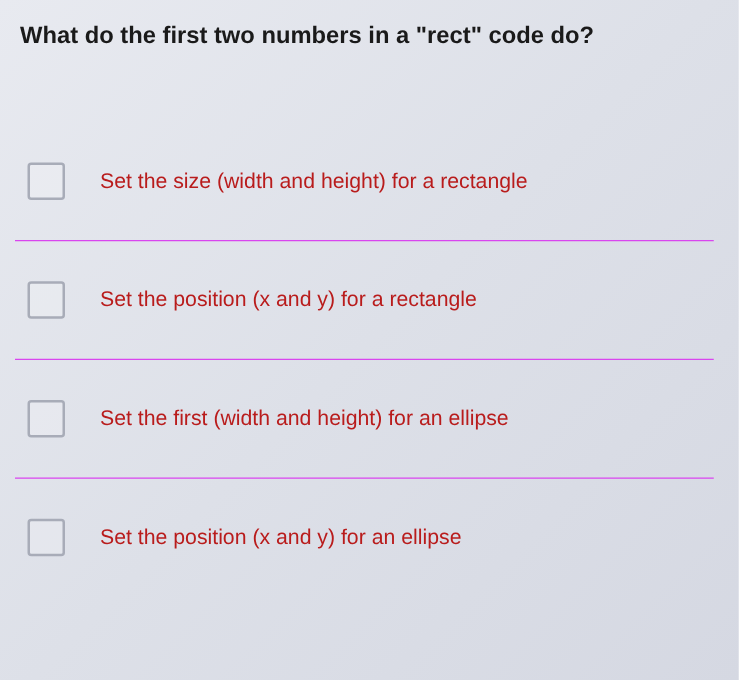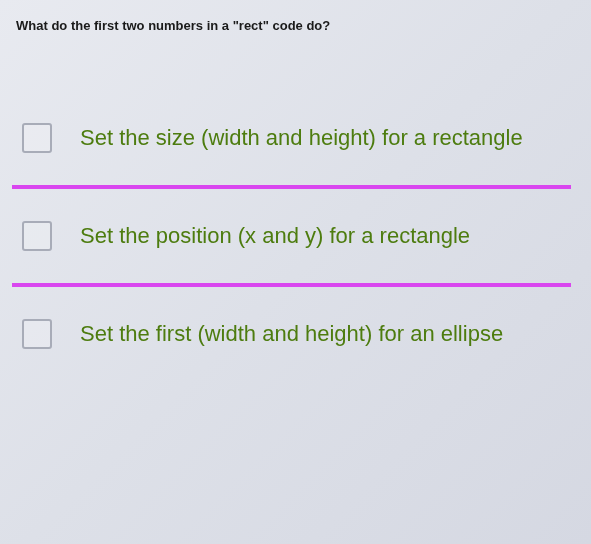--- a/index.html
+++ b/index.html
@@ -9,53 +9,53 @@
     }
     body {
       width: 591px;
       height: 544px;
       background: linear-gradient(135deg, #e8eaf0 0%, #dde0e8 50%, #d5d8e2 100%);
       font-family: -apple-system, BlinkMacSystemFont, "Segoe UI", Arial, sans-serif;
       padding: 18px 20px 0 12px;
       overflow: hidden;
     }
     .question {
-      font-size: 13px;
+      font-size: 19px;
       font-weight: 700;
       color: #1a1a1a;
       margin-bottom: 90px;
       padding-left: 4px;
     }
     .options {
       display: flex;
       flex-direction: column;
     }
     .option-row {
       display: flex;
       align-items: center;
       padding: 32px 0 32px 10px;
-      border-top: 4px solid #d946ef;
+      border-top: 1px solid #d946ef;
     }
     .option-row:first-child {
       border-top: none;
       padding-top: 0;
     }
     .checkbox {
       width: 30px;
       height: 30px;
       border: 2px solid #a8acb8;
       border-radius: 3px;
       background: rgba(255,255,255,0.2);
       flex-shrink: 0;
       margin-right: 28px;
       cursor: pointer;
     }
     .option-text {
-      font-size: 22px;
-      color: #4d7c0f;
+      font-size: 17px;
+      color: #b91c1c;
       font-weight: 400;
     }
   </style>
 </head>
 <body>
 
 <div class="question">What do the first two numbers in a "rect" code do?</div>
 
 <div class="options">
   <div class="option-row">
@@ -63,13 +63,17 @@
     <div class="option-text">Set the size (width and height) for a rectangle</div>
   </div>
   <div class="option-row">
     <div class="checkbox"></div>
     <div class="option-text">Set the position (x and y) for a rectangle</div>
   </div>
   <div class="option-row">
     <div class="checkbox"></div>
     <div class="option-text">Set the first (width and height) for an ellipse</div>
   </div>
+  <div class="option-row">
+    <div class="checkbox"></div>
+    <div class="option-text">Set the position (x and y) for an ellipse</div>
+  </div>
 </div>
 
 </body></html>

